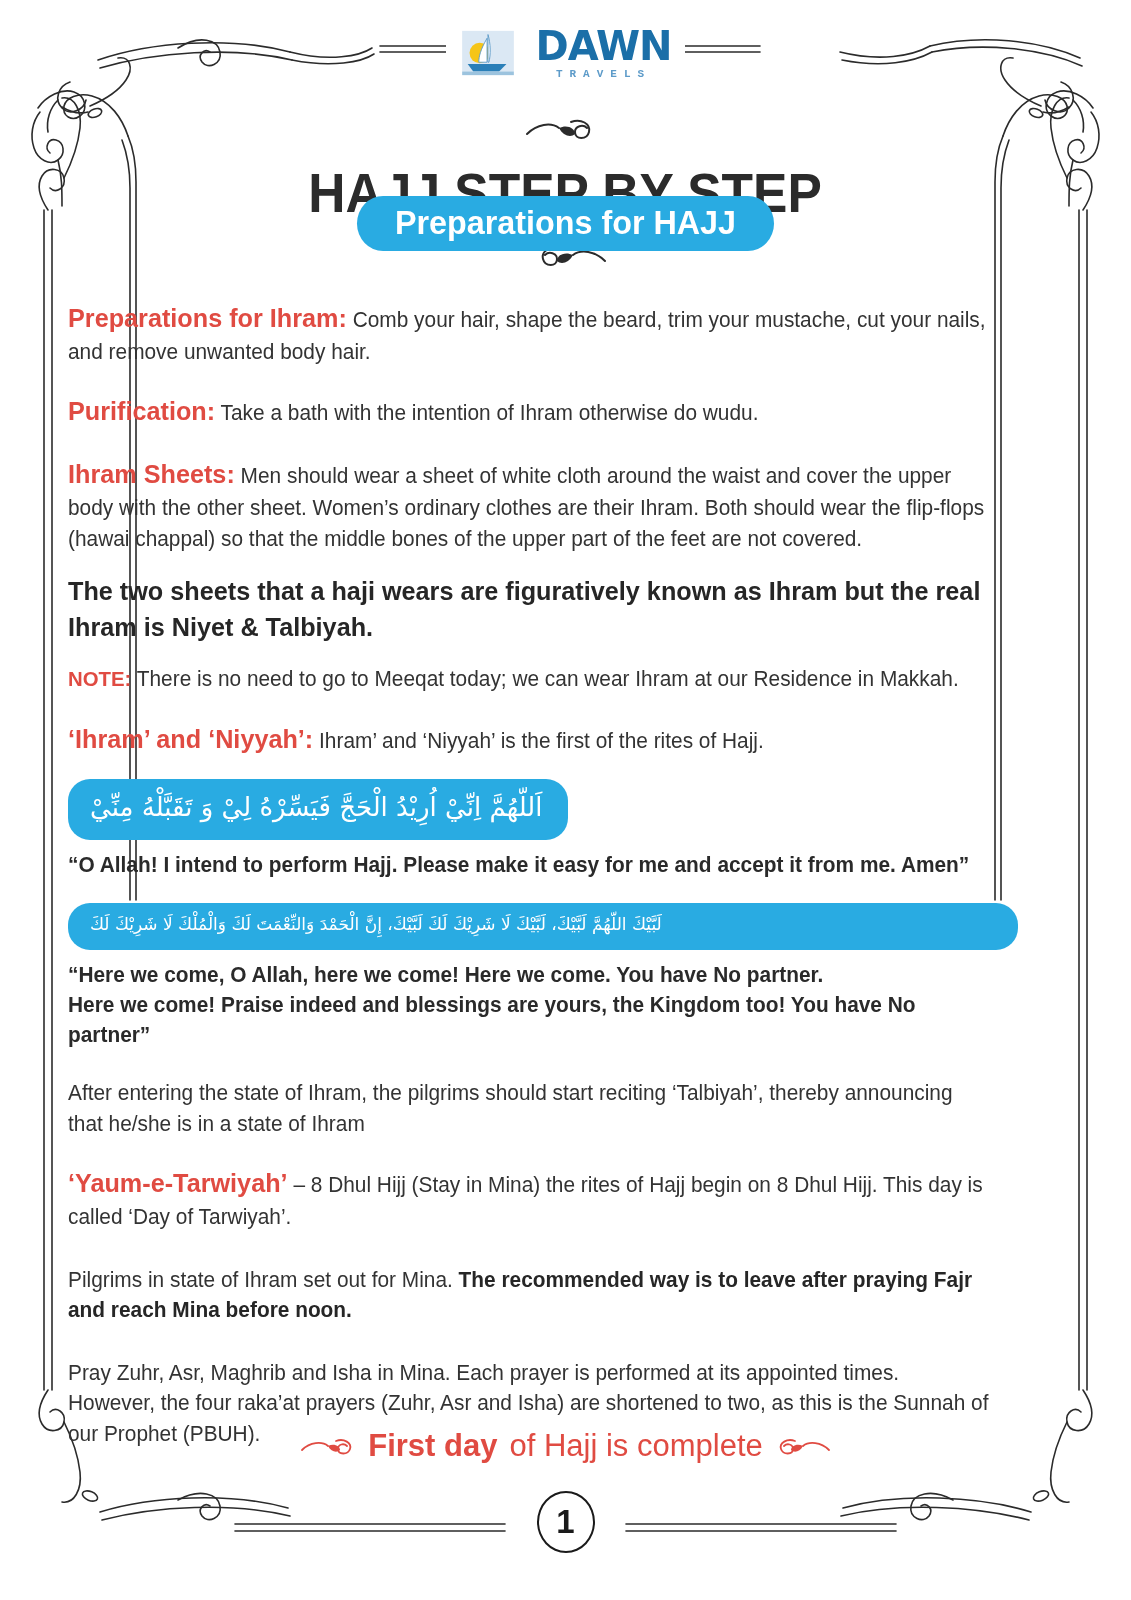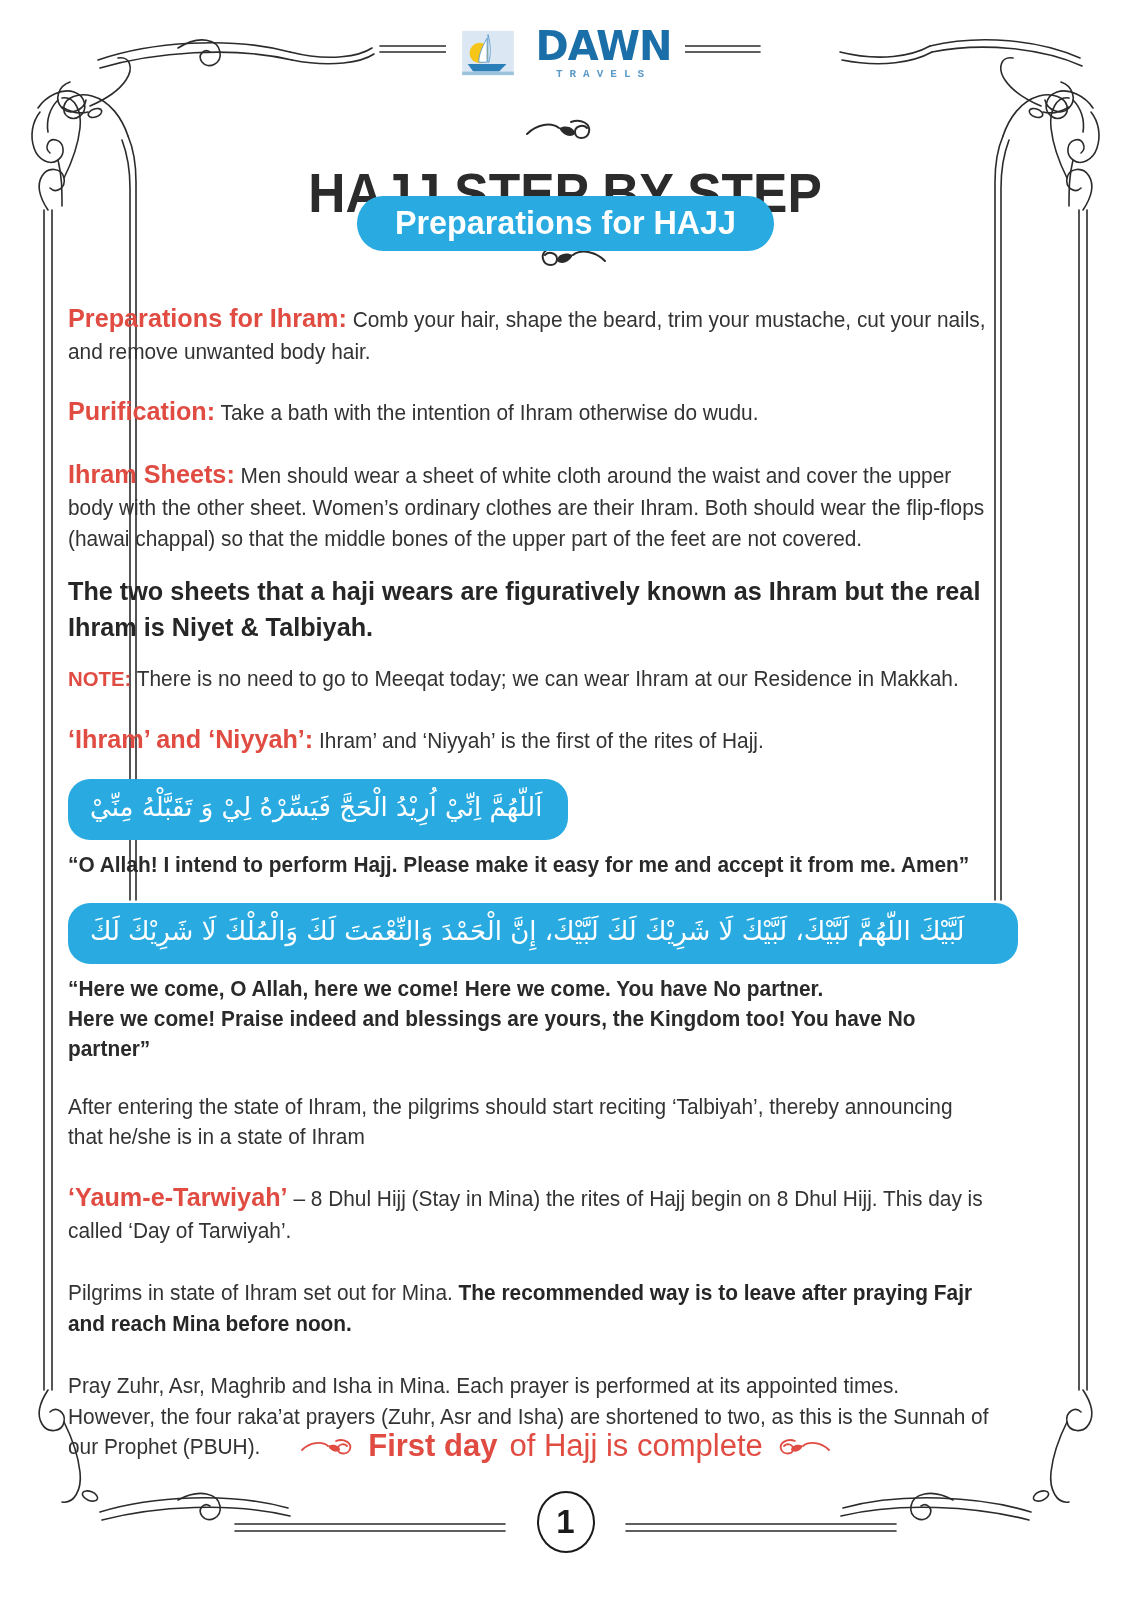--- a/index.html
+++ b/index.html
@@ -162,21 +162,21 @@
     direction: rtl;
     text-align: left;
     padding: 9px 22px 13px;
     margin: 22px 0 10px;
     line-height: 1.5;
     font-size: 25px;
     white-space: nowrap;
     overflow: hidden;
   }
   .arabic-box.one { width: 500px; font-size: 26px; }
-  .arabic-box.two { width: 950px; font-size: 26px; }
+  .arabic-box.two { width: 950px; font-size: 17px; }
 
   .translation {
     font-size: 21.5px;
     font-weight: bold;
     line-height: 1.4;
     color: #2a2a2a;
     margin-bottom: 14px;
     transform: scaleX(0.97);
     transform-origin: left center;
   }

